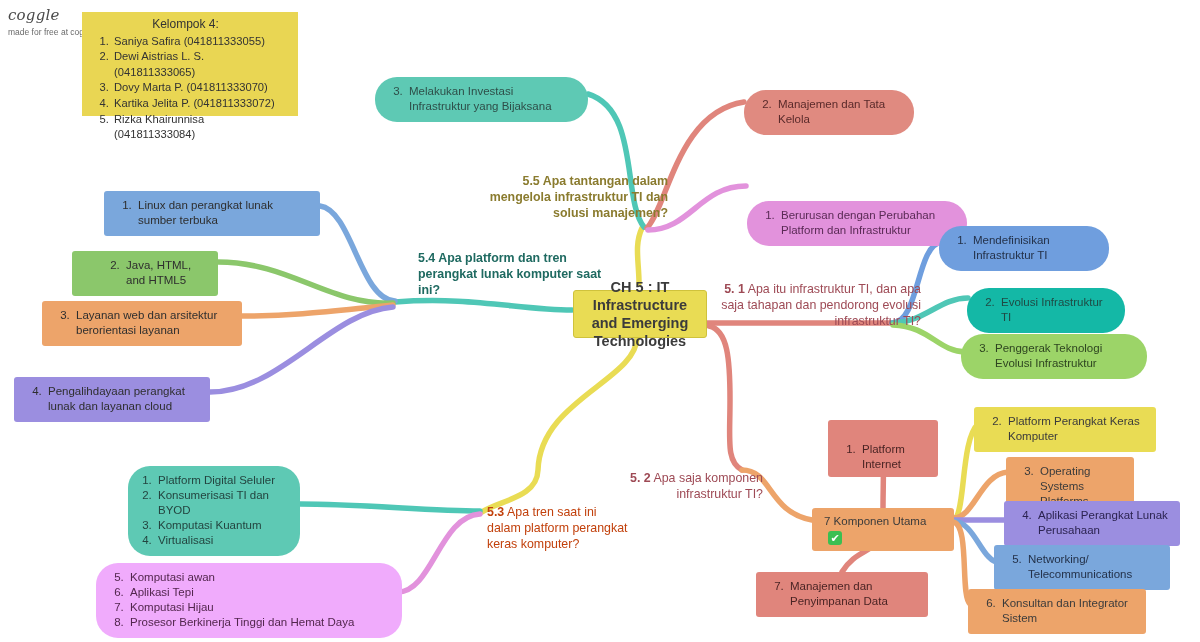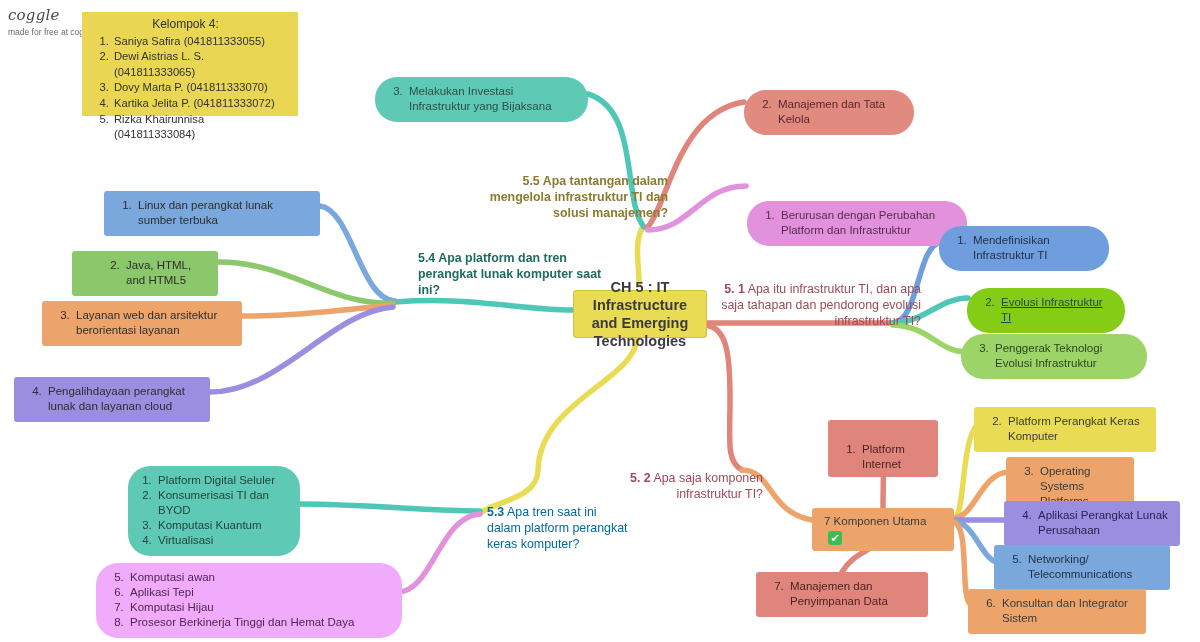--- a/index.html
+++ b/index.html
@@ -128,21 +128,21 @@
   </div>
 
   <div class="branch-label" style="left:716px;top:281px;width:205px;color:#9e4a55;text-align:right;">
     <span>5. 1</span><span class="rest"> Apa itu infrastruktur TI, dan apa saja tahapan dan pendorong evolusi infrastruktur TI?</span>
   </div>
 
   <div class="branch-label" style="left:600px;top:470px;width:163px;color:#9e4a55;text-align:right;">
     <span>5. 2</span><span class="rest"> Apa saja komponen infrastruktur TI?</span>
   </div>
 
-  <div class="branch-label" style="left:487px;top:504px;width:146px;color:#0369a1;">
+  <div class="branch-label" style="left:487px;top:504px;width:146px;color:#c2410c;">
     <span>5.3</span><span class="rest"> Apa tren saat ini dalam platform perangkat keras komputer?</span>
   </div>
 
   <div class="node rect" style="left:104px;top:191px;width:216px;background:#7aa7dc;color:#2e2e2e;">
     <ol class="ol">
       <li>Linux dan perangkat lunak sumber terbuka</li>
     </ol>
   </div>
 
   <div class="node rect" style="left:72px;top:251px;width:146px;background:#8bc76b;color:#2e2e2e;padding-left:32px;">
@@ -180,21 +180,21 @@
       <li>Berurusan dengan Perubahan Platform dan Infrastruktur</li>
     </ol>
   </div>
 
   <div class="node pill" style="left:939px;top:226px;width:170px;background:#6f9ede;color:#24324a;">
     <ol class="ol">
       <li>Mendefinisikan Infrastruktur TI</li>
     </ol>
   </div>
 
-  <div class="node pill" style="left:967px;top:288px;width:158px;background:#84cc16;color:#1f4a44;text-decoration:underline;">
+  <div class="node pill" style="left:967px;top:288px;width:158px;background:#14b8a6;color:#1f4a44;">
     <ol class="ol" start="2">
       <li>Evolusi Infrastruktur TI</li>
     </ol>
   </div>
 
   <div class="node pill" style="left:961px;top:334px;width:186px;background:#9cd468;color:#2e4420;">
     <ol class="ol" start="3">
       <li>Penggerak Teknologi Evolusi Infrastruktur</li>
     </ol>
   </div>

